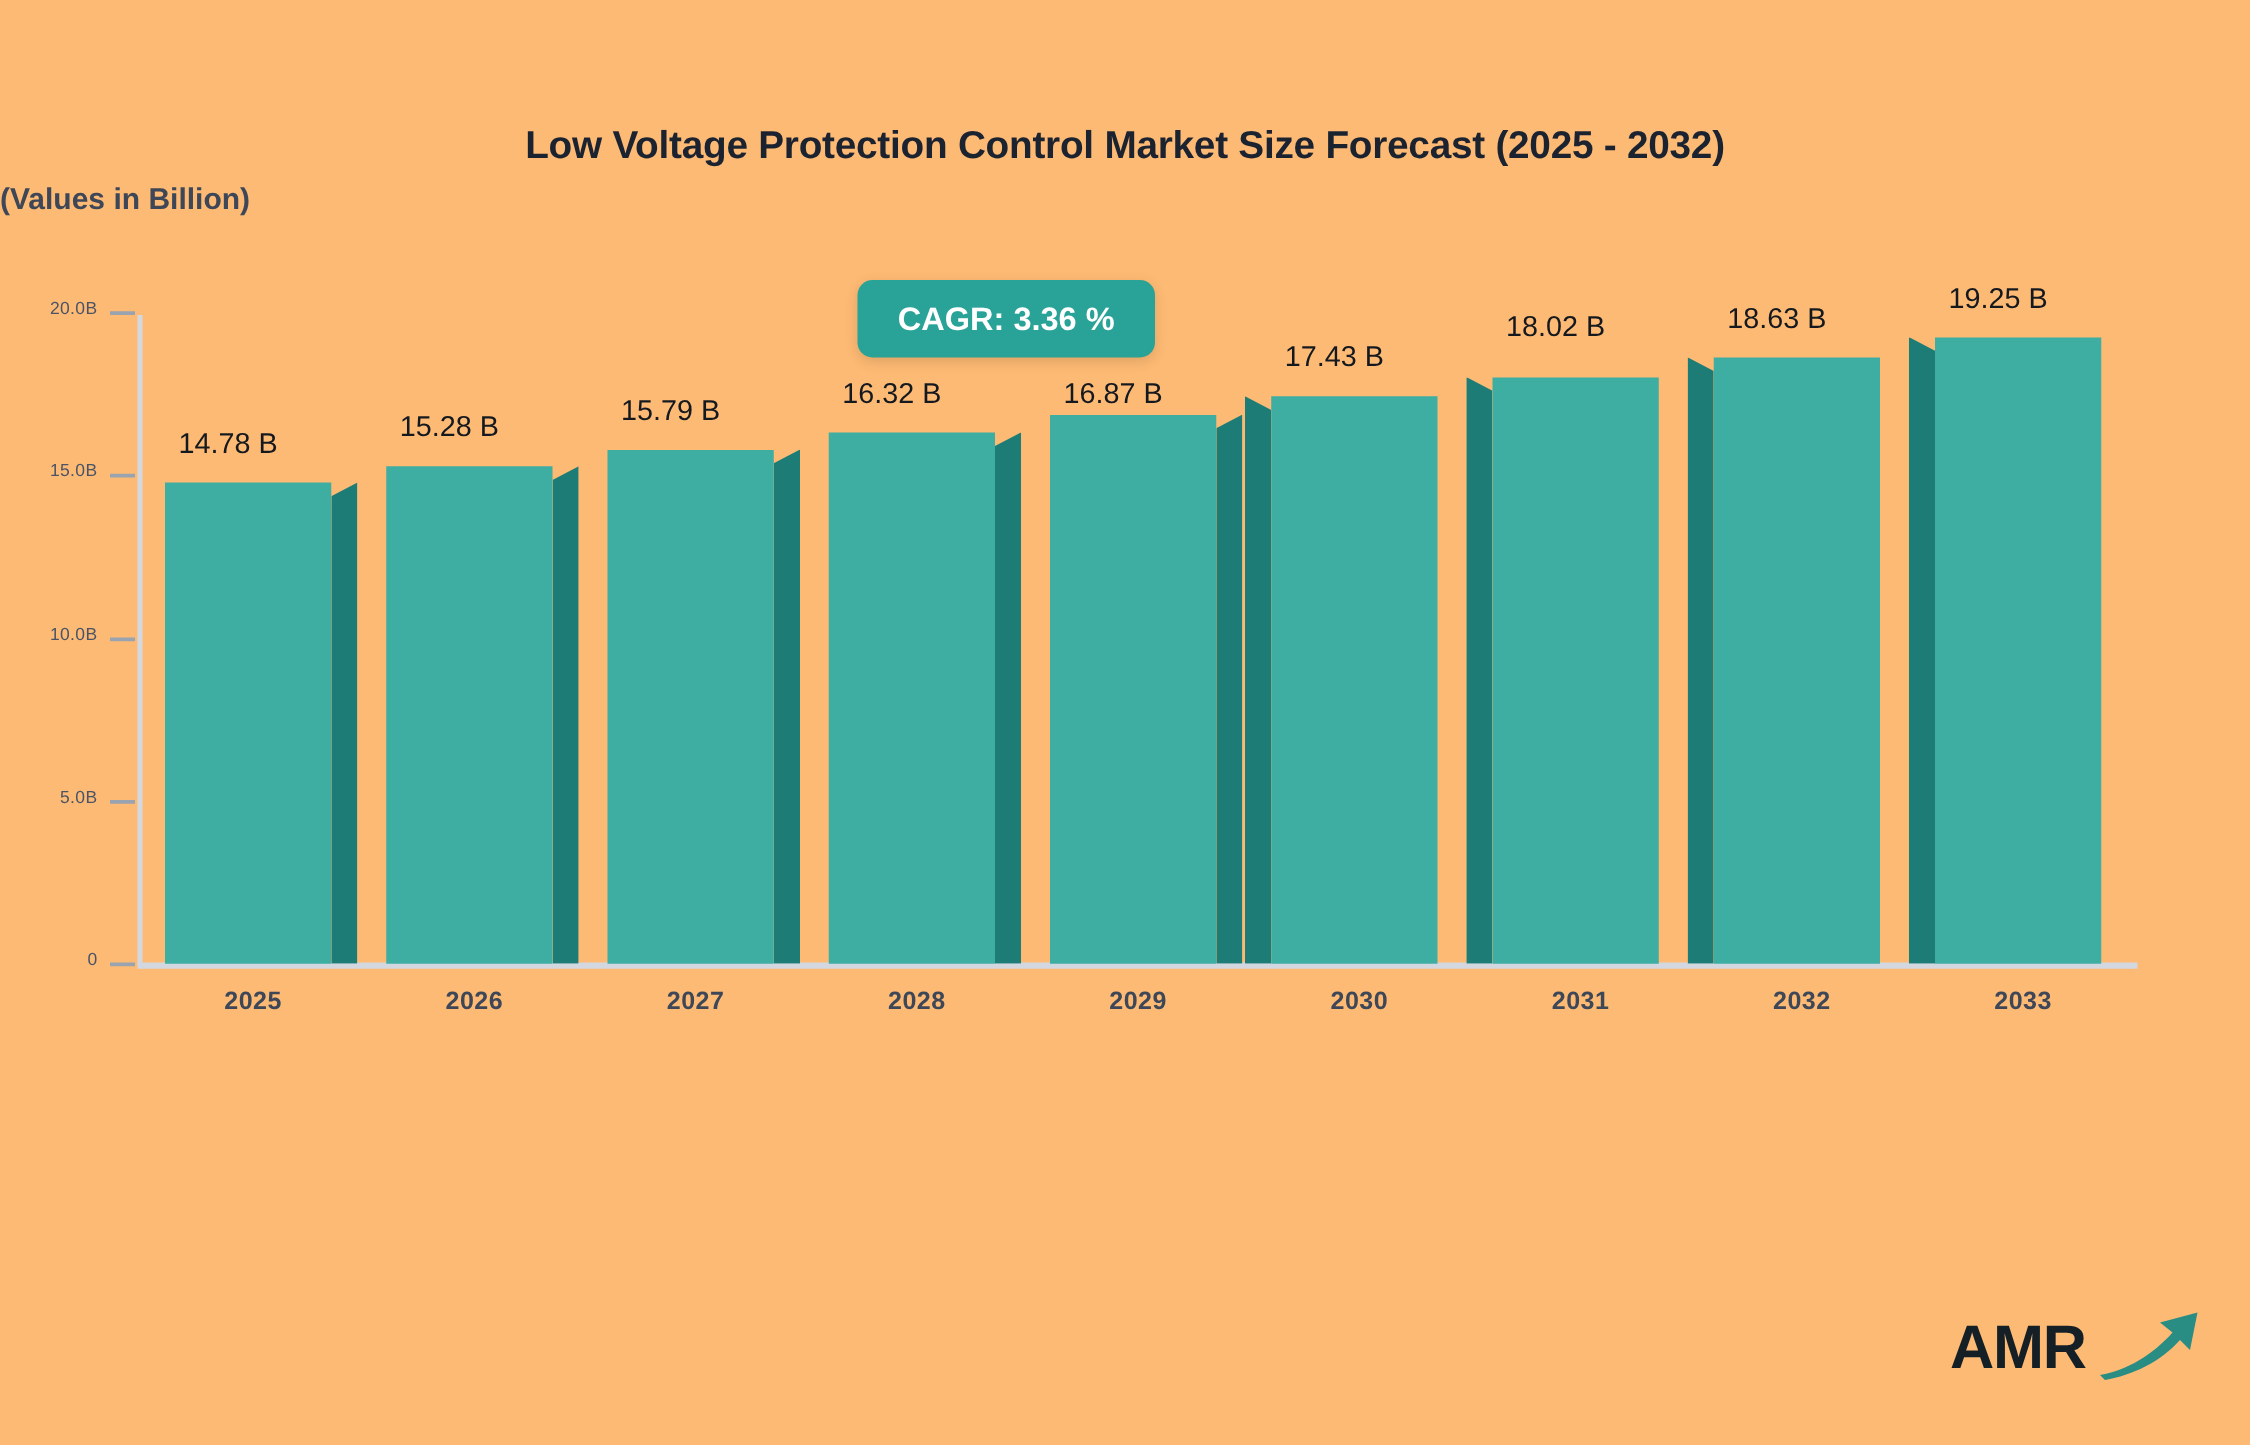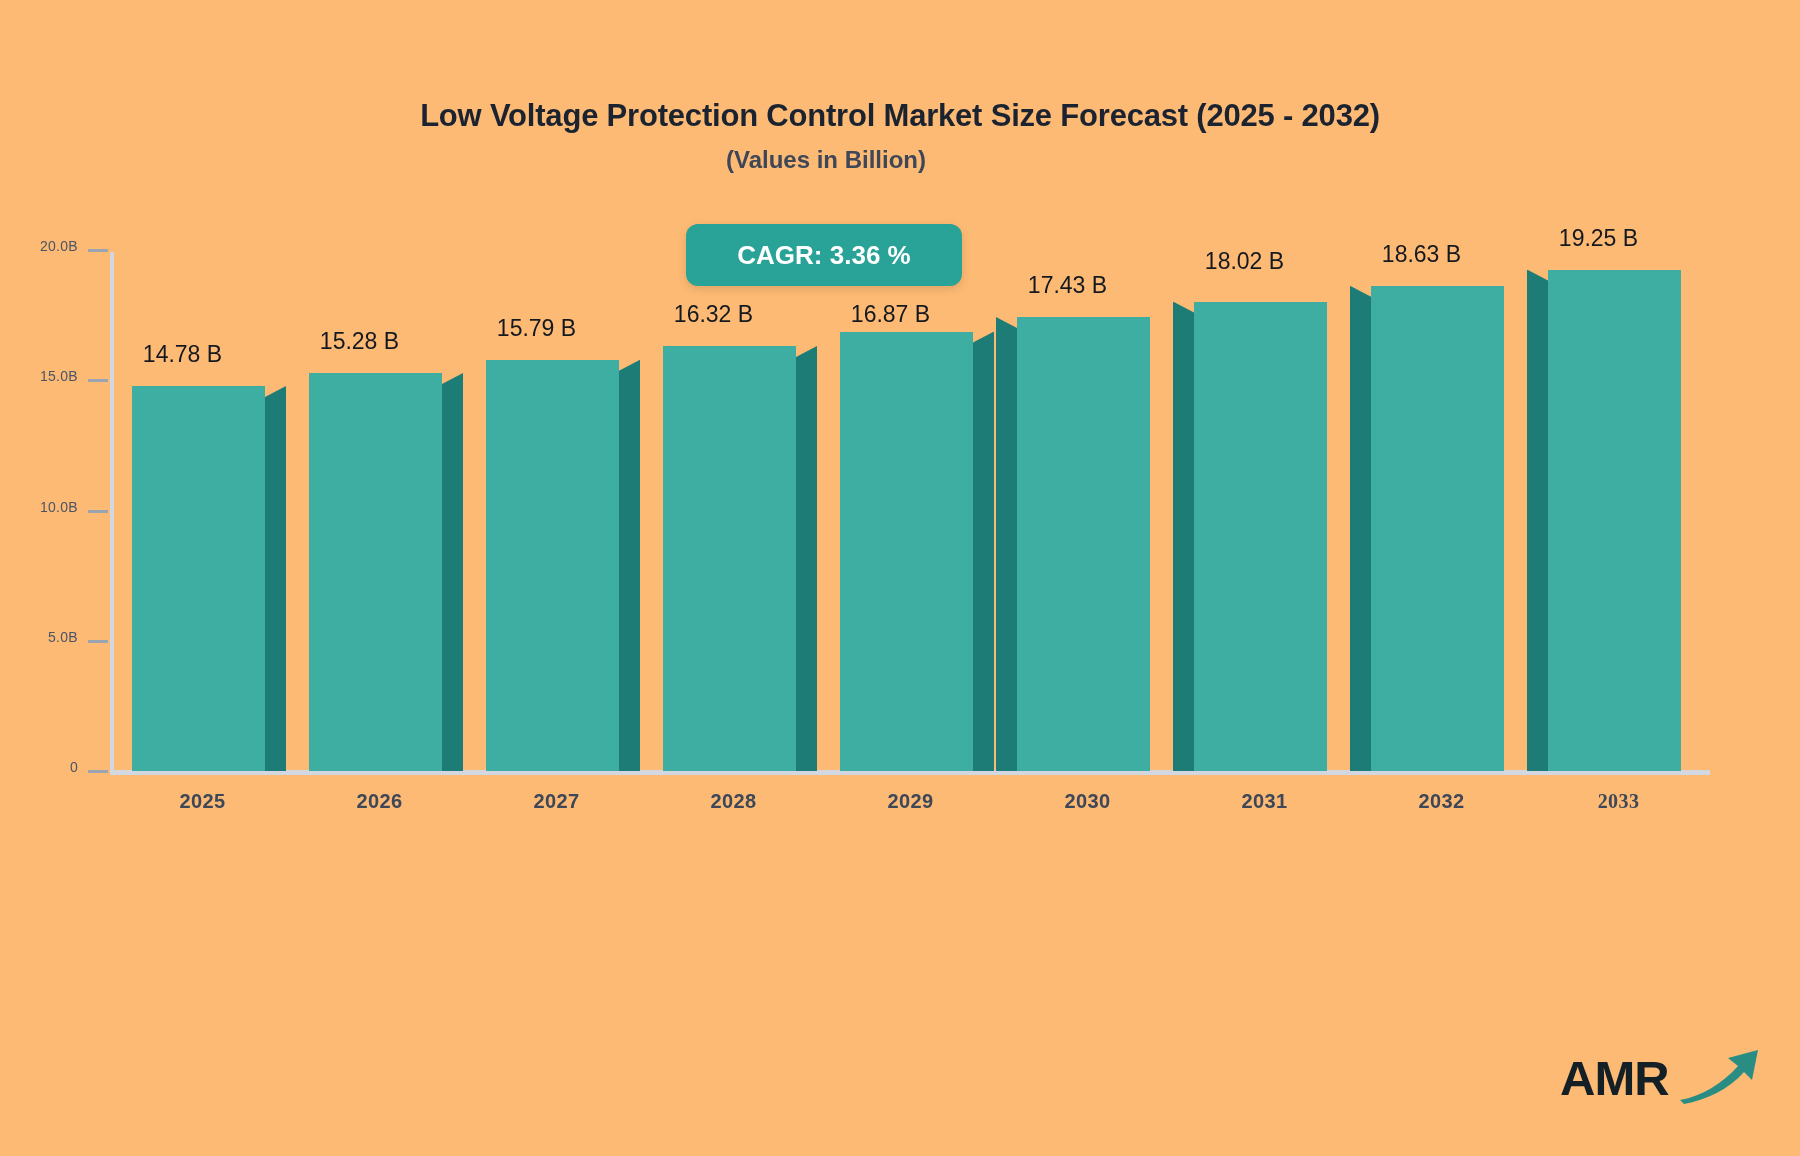--- a/index.html
+++ b/index.html
@@ -13,21 +13,21 @@
 
   
   .chart-title {
     position: absolute; left: 0; top: 98px; width: 1800px;
     text-align: center;
     font-size: 31px; font-weight: bold; letter-spacing: -0.2px;
     color: #1b2330;
   }
   .chart-subtitle {
     position: absolute; left: 0; top: 146px; width: 1652px;
-    text-align: center;
+    text-align: left;
     font-size: 24px; font-weight: bold;
     color: #3d4757;
   }
   .y-axis-line {
     position: absolute; left: 110px; top: 252px;
     width: 4px; height: 520px;
     background: #d3d8e0;
   }
   .x-axis-line {
     position: absolute; left: 110px; top: 770px;
@@ -81,21 +81,21 @@
     position: absolute; top: 790px;
     width: 177px; text-align: center;
     font-size: 20px; font-weight: bold; color: #3d4757;
     letter-spacing: 0.4px;
   }
 
   
   .cagr-badge {
     position: absolute;
     left: 686px; top: 224px;
-    width: 276px; height: 62px;
+    width: 238px; height: 62px;
     background: #29a397;
     border-radius: 12px;
     display: flex; align-items: center; justify-content: center;
     color: #ffffff; font-size: 26px; font-weight: bold;
     box-shadow: 0 3px 10px rgba(0,0,0,0.12);
     white-space: nowrap;
   }
 
   
   .logo { position: absolute; right: 40px; bottom: 42px; width: 200px; height: 72px; }
@@ -169,21 +169,21 @@
     </div>
   <div id="xaxis">
       <div class="xlabel" style="left: 114px;">2025</div>
       <div class="xlabel" style="left: 291px;">2026</div>
       <div class="xlabel" style="left: 468px;">2027</div>
       <div class="xlabel" style="left: 645px;">2028</div>
       <div class="xlabel" style="left: 822px;">2029</div>
       <div class="xlabel" style="left: 999px;">2030</div>
       <div class="xlabel" style="left: 1176px;">2031</div>
       <div class="xlabel" style="left: 1353px;">2032</div>
-      <div class="xlabel" style="left: 1530px; font-family: Liberation Serif, serif;">2033</div>
+      <div class="xlabel" style="left: 1530px;">2033</div>
     </div>
 
   <div class="cagr-badge">CAGR: 3.36 %</div>
 
   <div class="logo">
     <div class="logo-text">AMR</div>
     <svg class="logo-arrow" viewBox="0 0 86 64">
       <path d="M2 58 C24 54 44 42 60 24 L50 16 L80 8 L74 38 L66 30 C50 48 28 58 6 62 Z" fill="#2a8d84"></path>
     </svg>
   </div>

